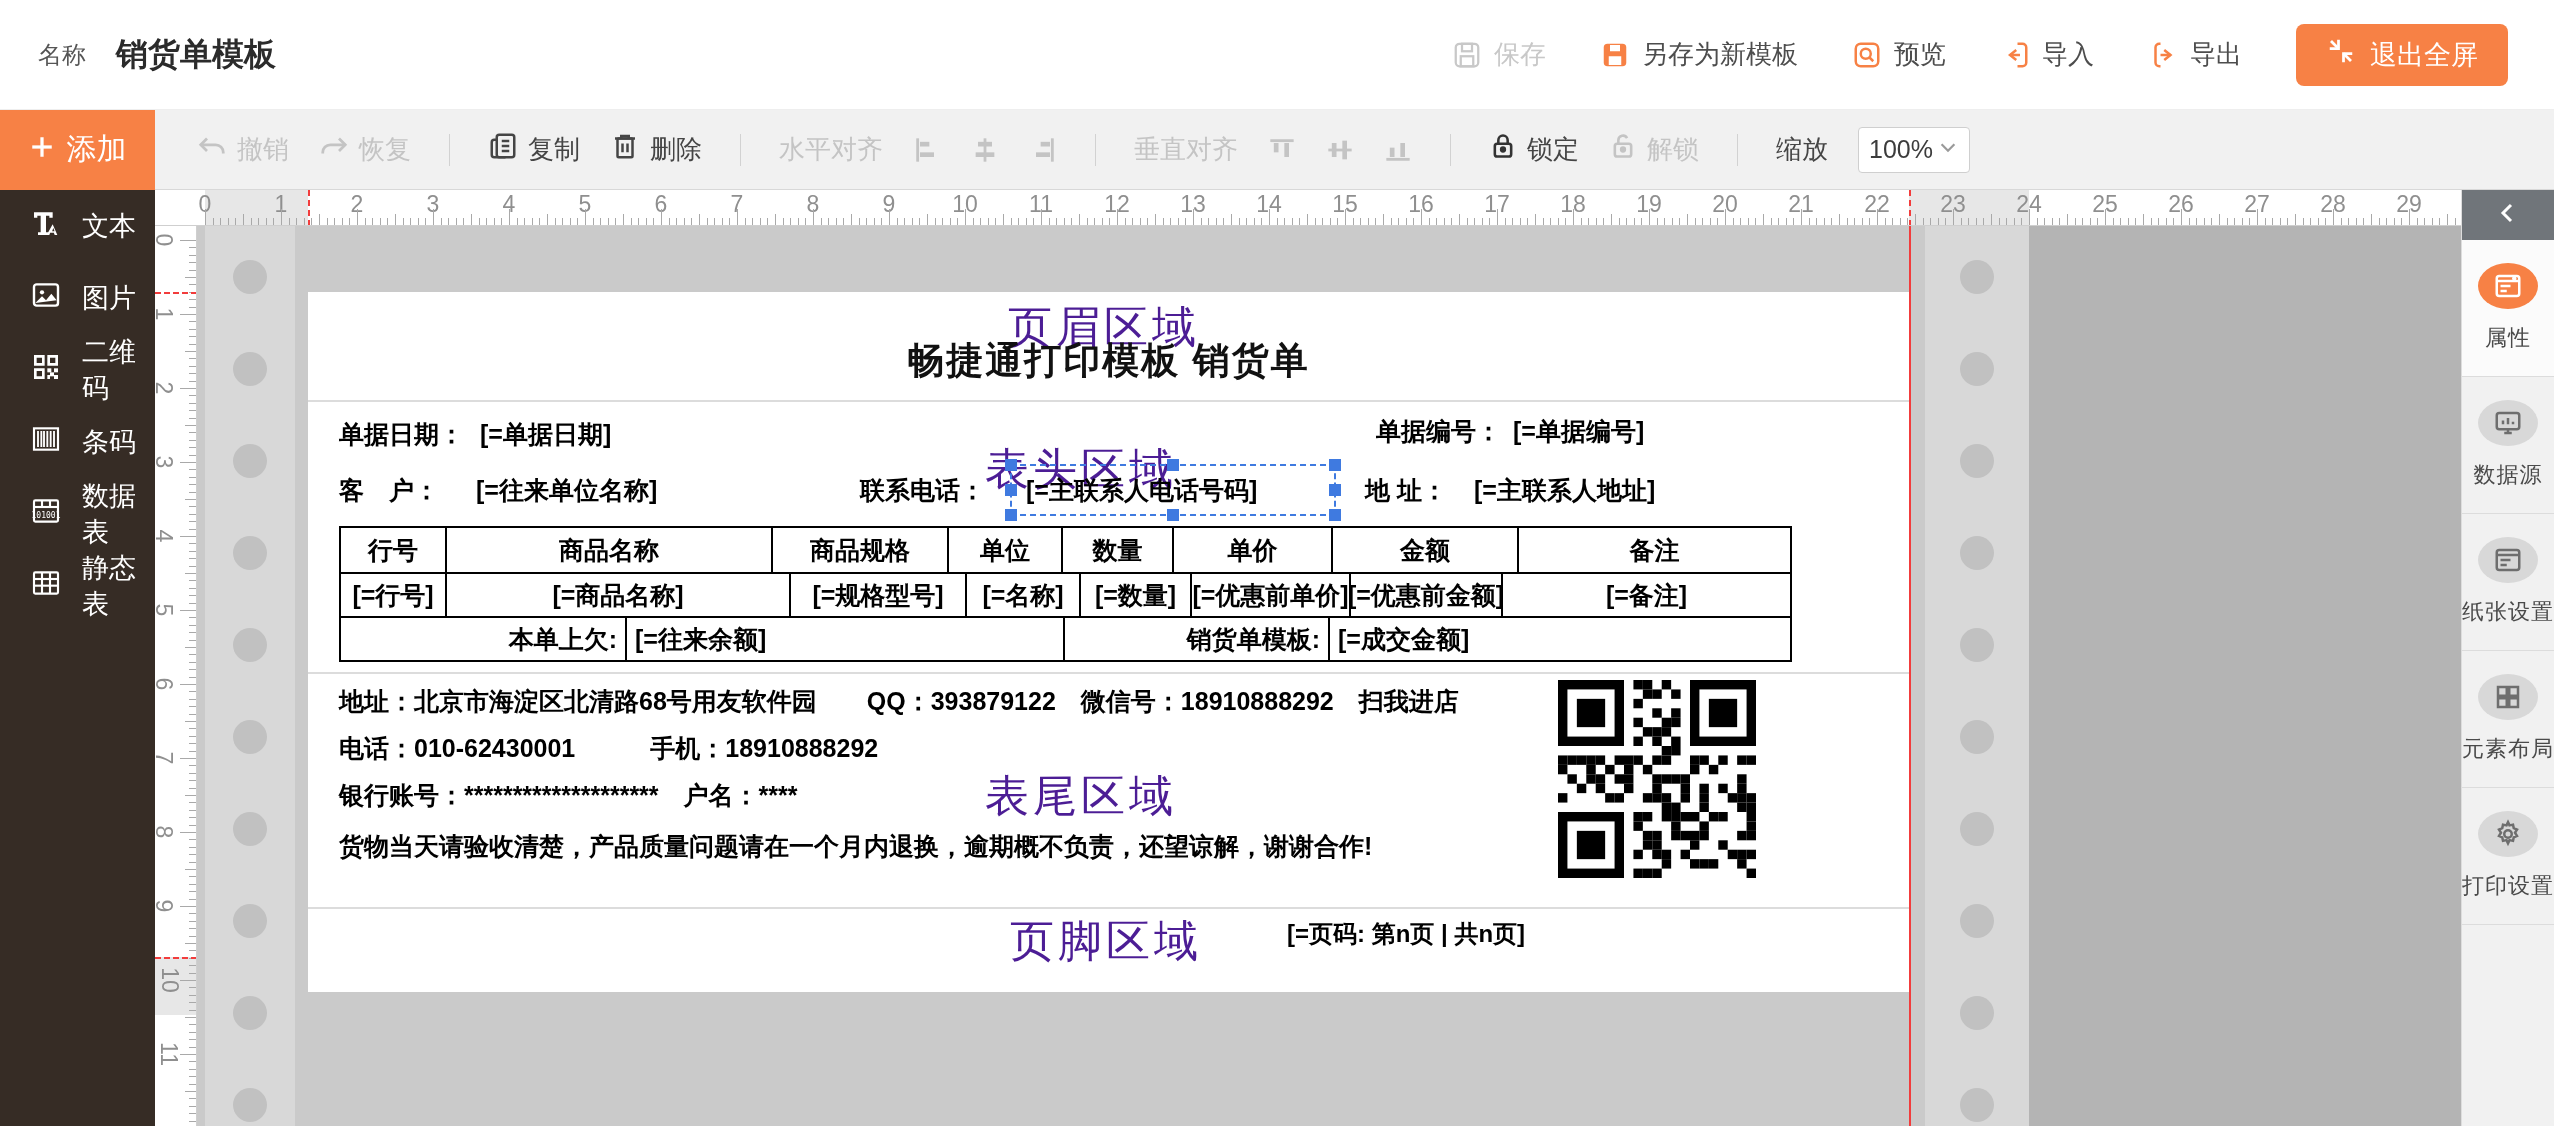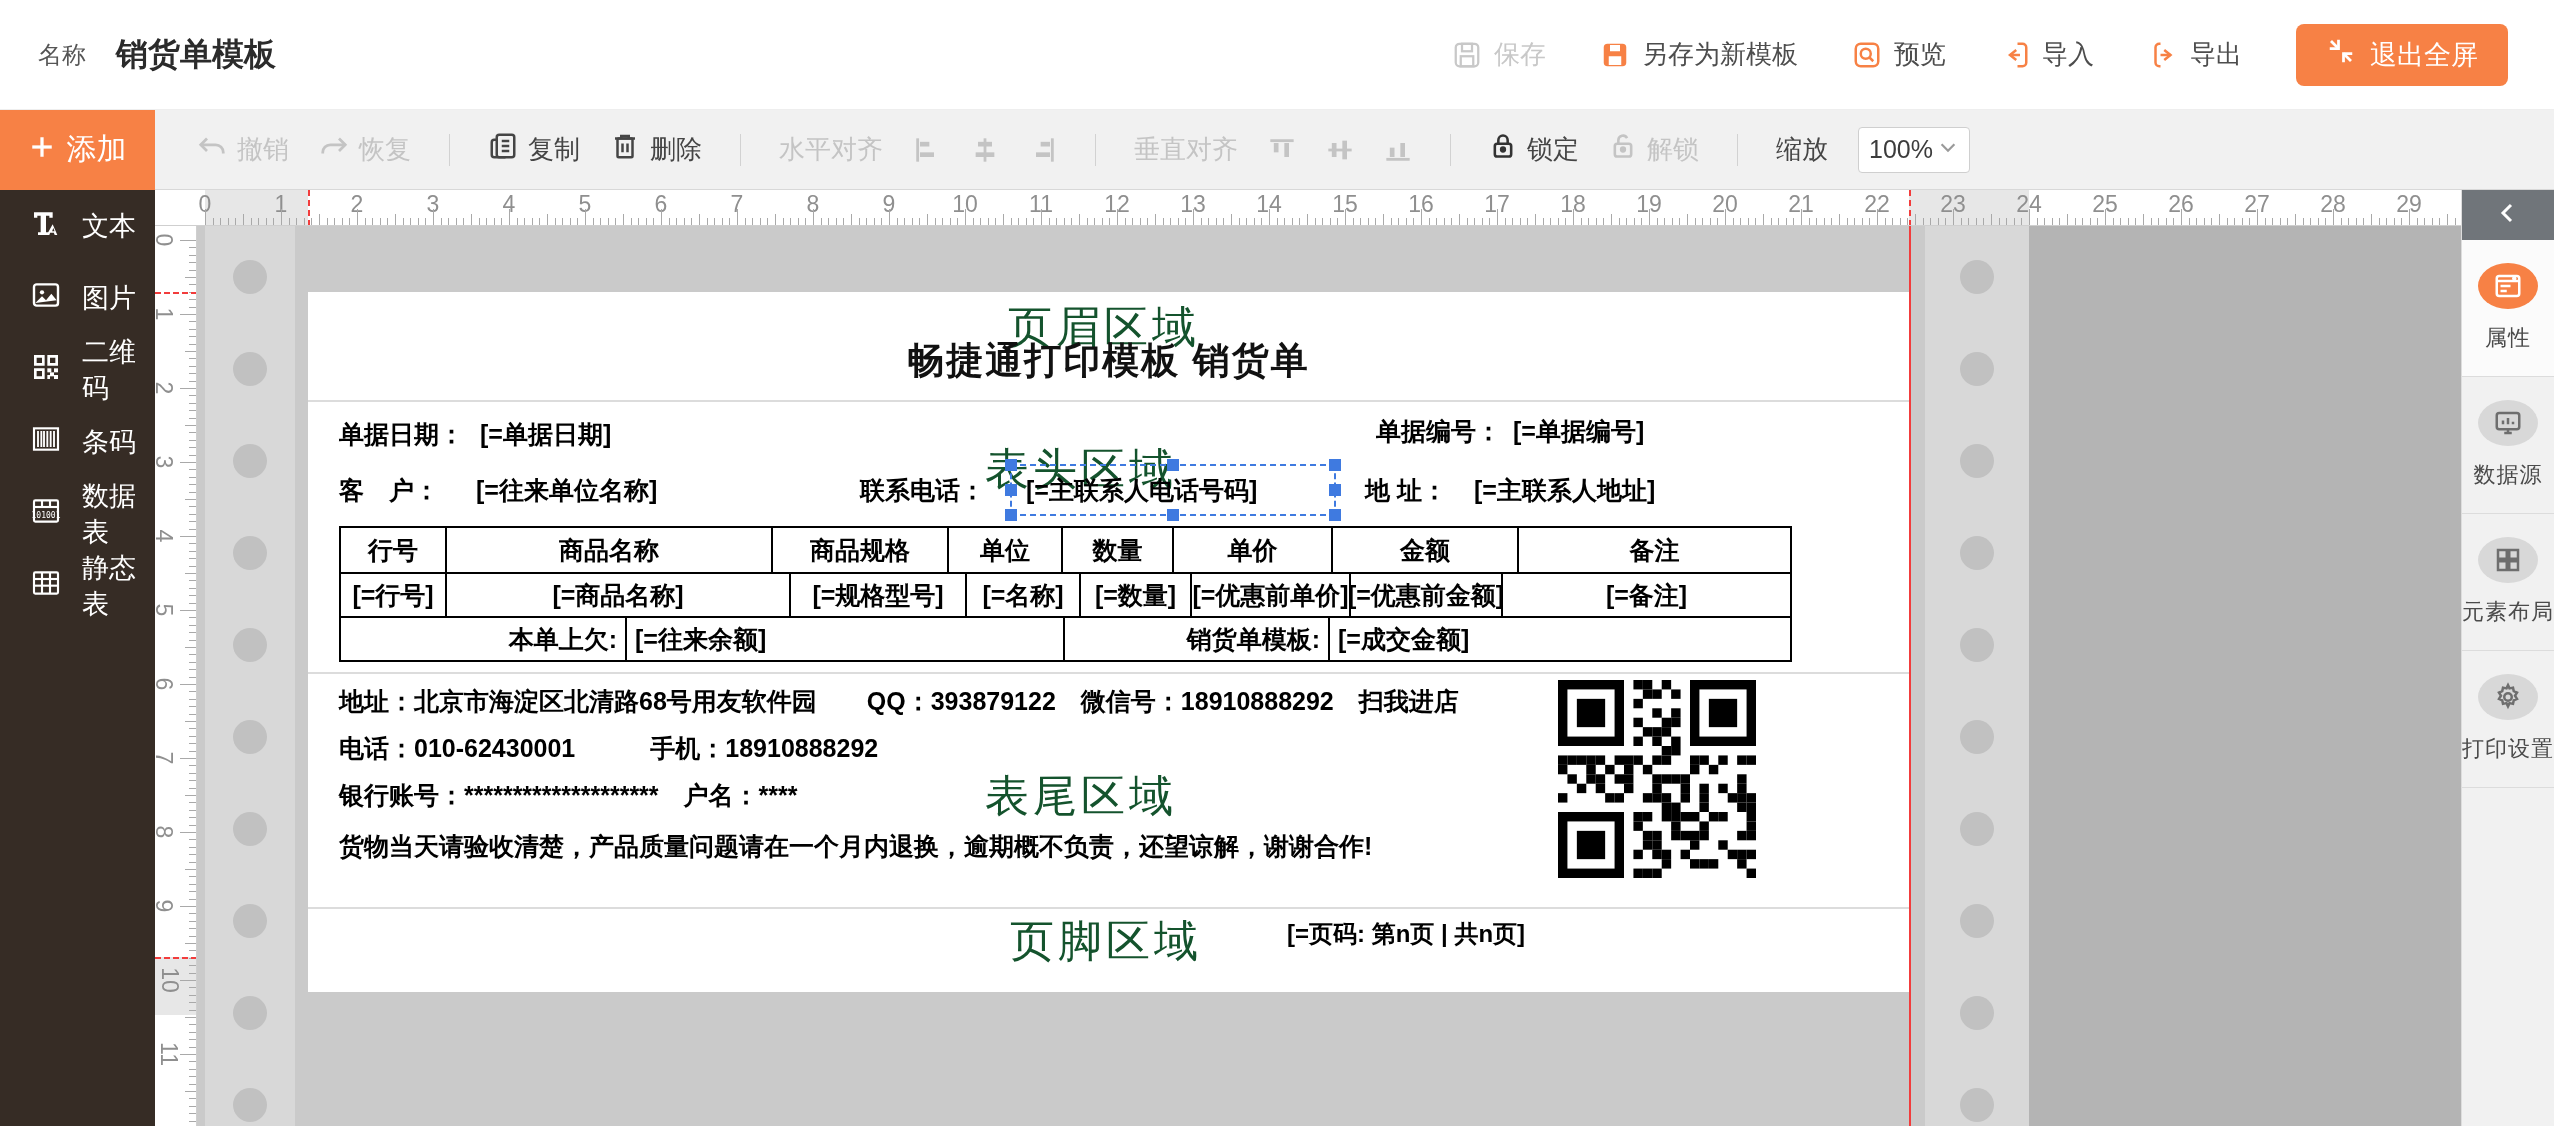--- a/index.html
+++ b/index.html
@@ -55,21 +55,21 @@
   .v-red-dash { position:absolute; left:0; width:42px; height:0; border-top:2px dashed #F23C3C; }
 
   
   .canvas { position:absolute; left:197px; top:226px; width:2264px; height:900px; background:#cacaca; overflow:hidden; }
   .hole-strip { position:absolute; top:0; height:900px; background:#d8d8d8; }
   .hole { position:absolute; width:34px; height:34px; border-radius:50%; background:#c1c1c1; }
   .outside-zone { position:absolute; top:0; height:900px; background:#b4b4b4; }
   .page-edge-line { position:absolute; top:0; width:2px; height:900px; background:#F23C3C; }
 
   .page { position:absolute; left:111px; top:66px; width:1601px; height:700px; background:#fff; }
-  .wm { position:absolute; font-size:44px; letter-spacing:4px; color:#14532d; white-space:nowrap; }
+  .wm { position:absolute; font-size:44px; letter-spacing:4px; color:#4c1d95; white-space:nowrap; }
   .doc-title { position:absolute; top:44px; left:0; width:100%; text-align:center; font-size:37px;
     font-weight:700; color:#111; letter-spacing:2px; }
   .divider { position:absolute; left:0; width:100%; height:2px; background:#dcdcdc; }
   .doc-text { position:absolute; font-size:25px; font-weight:600; color:#000; white-space:nowrap; }
 
   .sel-box { position:absolute; left:702px; top:172px; width:326px; height:52px;
     border:2px dashed #3F7AE0; display:flex; align-items:center; }
   .sel-box .doc-val { font-size:25px; font-weight:600; padding-left:14px; white-space:nowrap; }
   .handle { position:absolute; width:12px; height:12px; background:#3F7AE0; }
 
@@ -1090,20 +1090,31 @@
             <line x1="12" y1="13" x2="12" y2="8"></line>
             <line x1="16" y1="13" x2="16" y2="11"></line>
             <path d="M9 20 h6 M12 17 v3"></path>
           </svg>
         </span>
       <span class="rp-label">数据源</span>
     </div>
     <div class="rp-item">
       <span class="rp-ellipse">
           <svg width="30" height="30" viewBox="0 0 24 24" fill="none" stroke="#6e6e6e" stroke-width="2">
+            <rect x="3" y="4" width="18" height="16" rx="2"></rect>
+            <line x1="3" y1="8" x2="21" y2="8"></line>
+            <line x1="6" y1="12" x2="14" y2="12"></line>
+            <line x1="6" y1="16" x2="11" y2="16"></line>
+          </svg>
+        </span>
+      <span class="rp-label">纸张设置</span>
+    </div>
+    <div class="rp-item">
+      <span class="rp-ellipse">
+          <svg width="30" height="30" viewBox="0 0 24 24" fill="none" stroke="#6e6e6e" stroke-width="2">
             <rect x="4" y="4" width="7" height="7"></rect>
             <rect x="13" y="4" width="7" height="7"></rect>
             <rect x="4" y="13" width="7" height="7"></rect>
             <rect x="13" y="13" width="7" height="7"></rect>
           </svg>
         </span>
       <span class="rp-label">元素布局</span>
     </div>
     <div class="rp-item">
       <span class="rp-ellipse">

